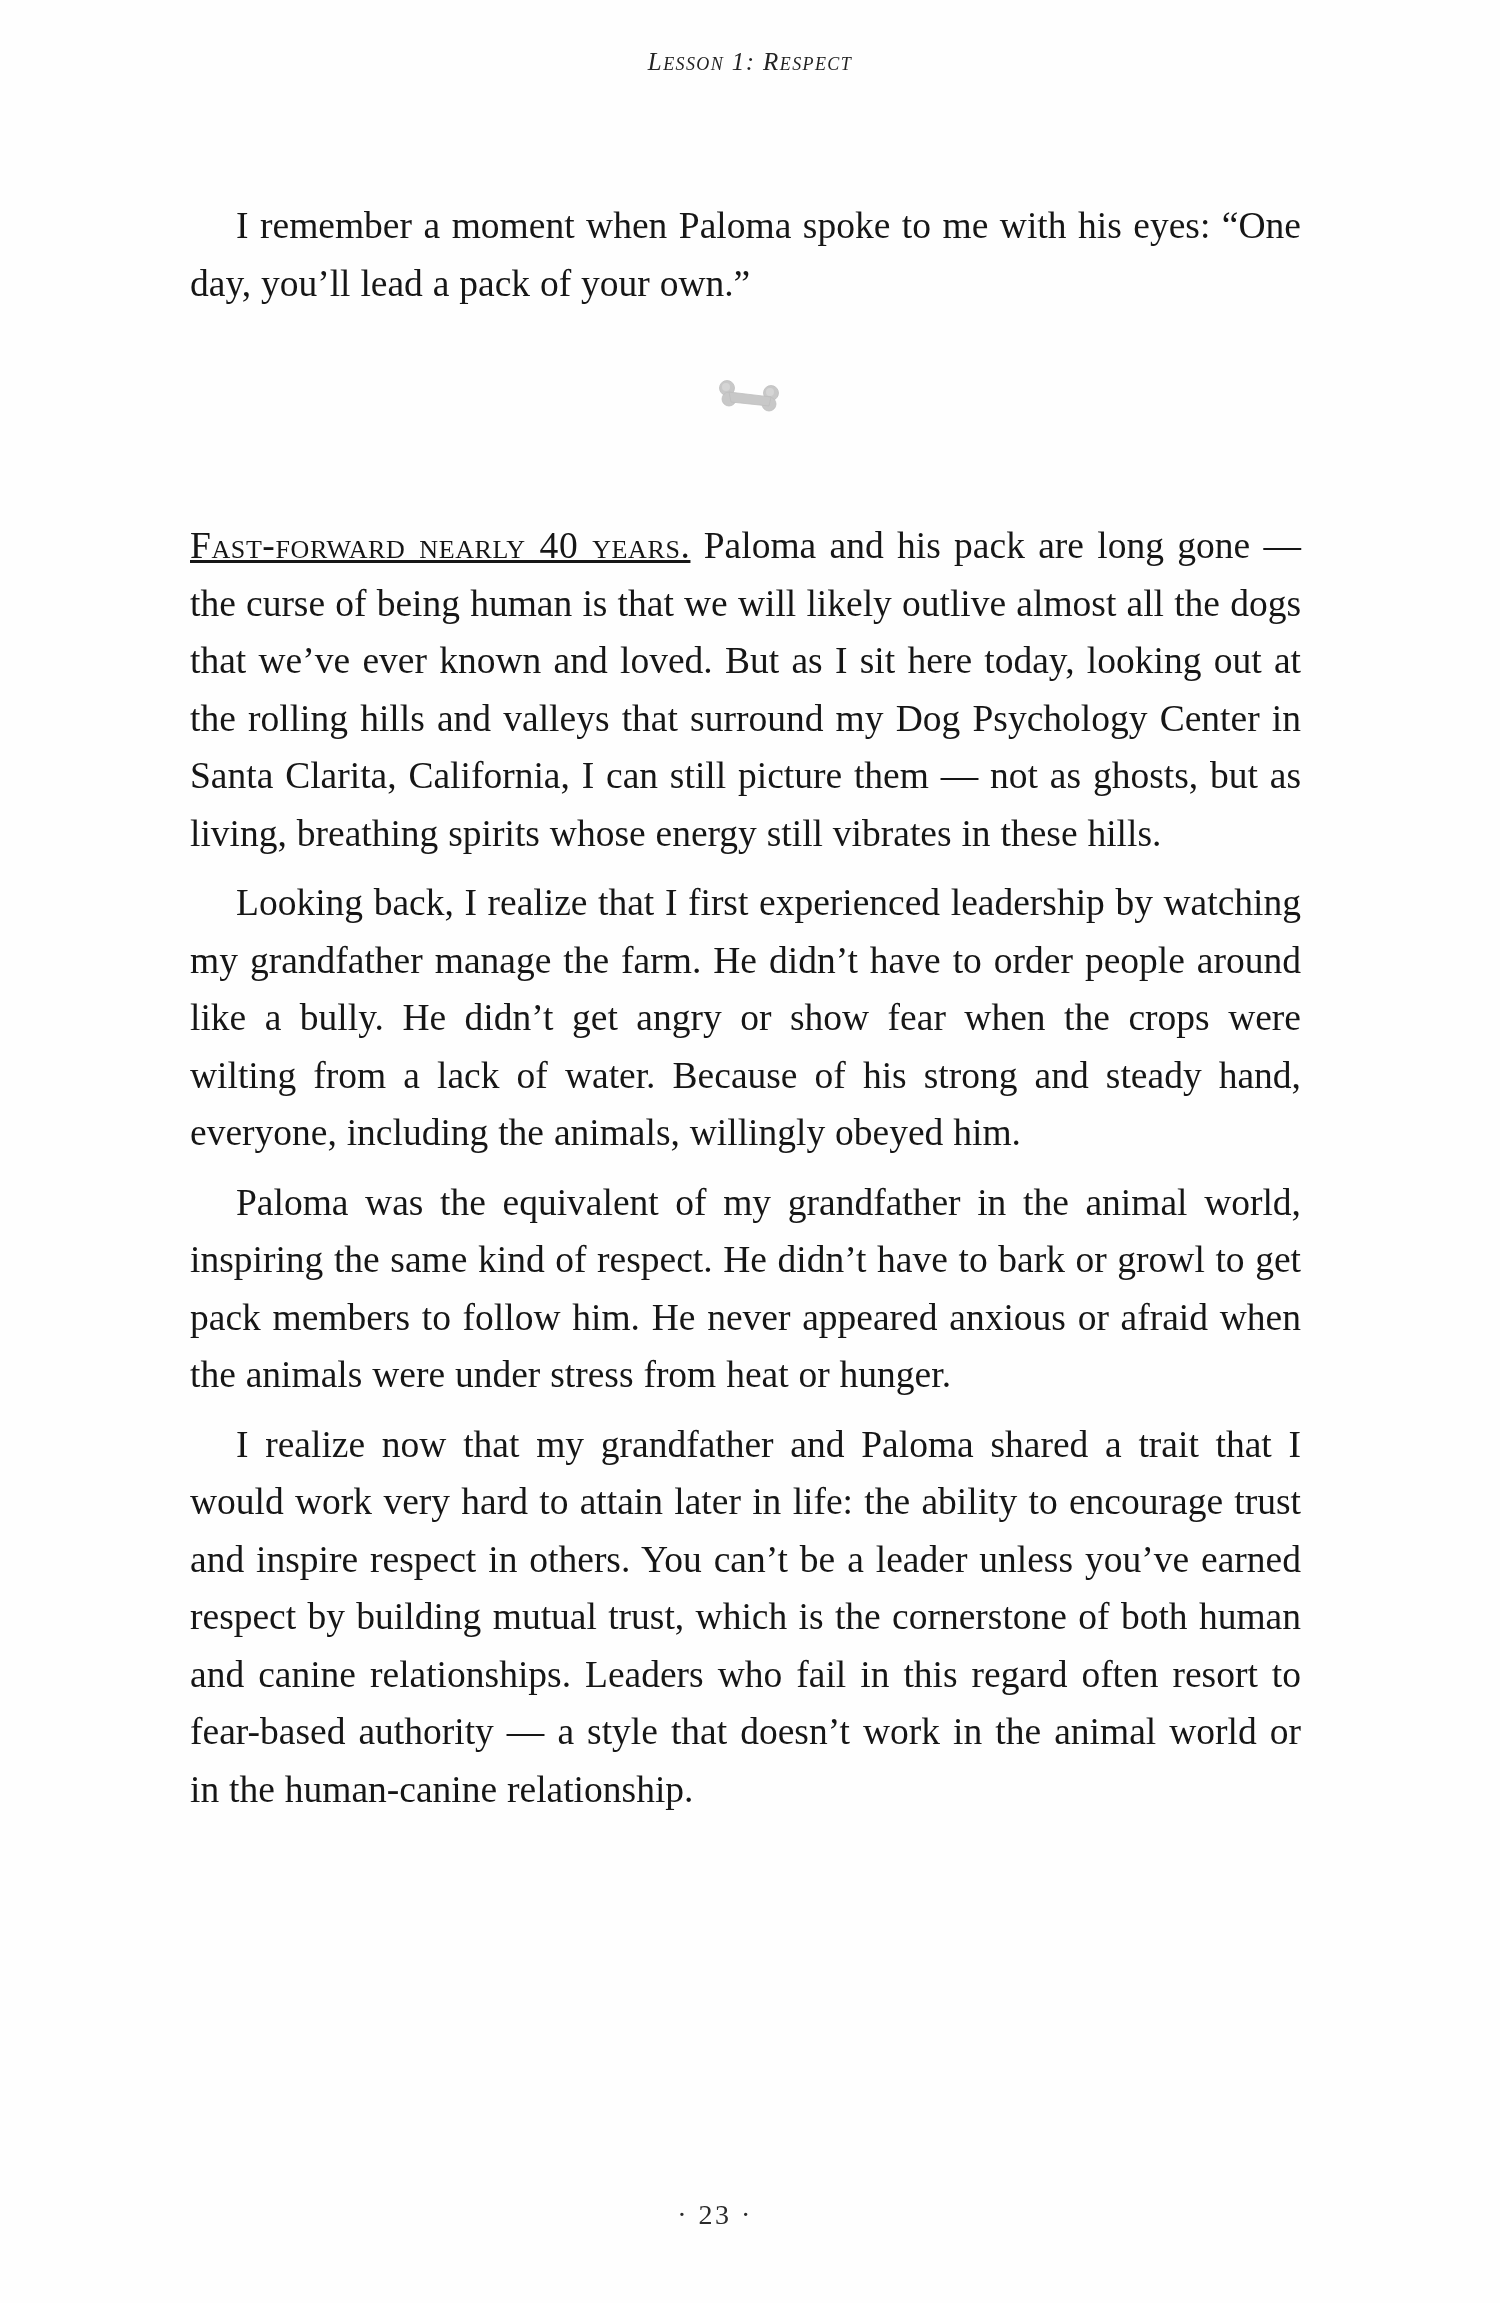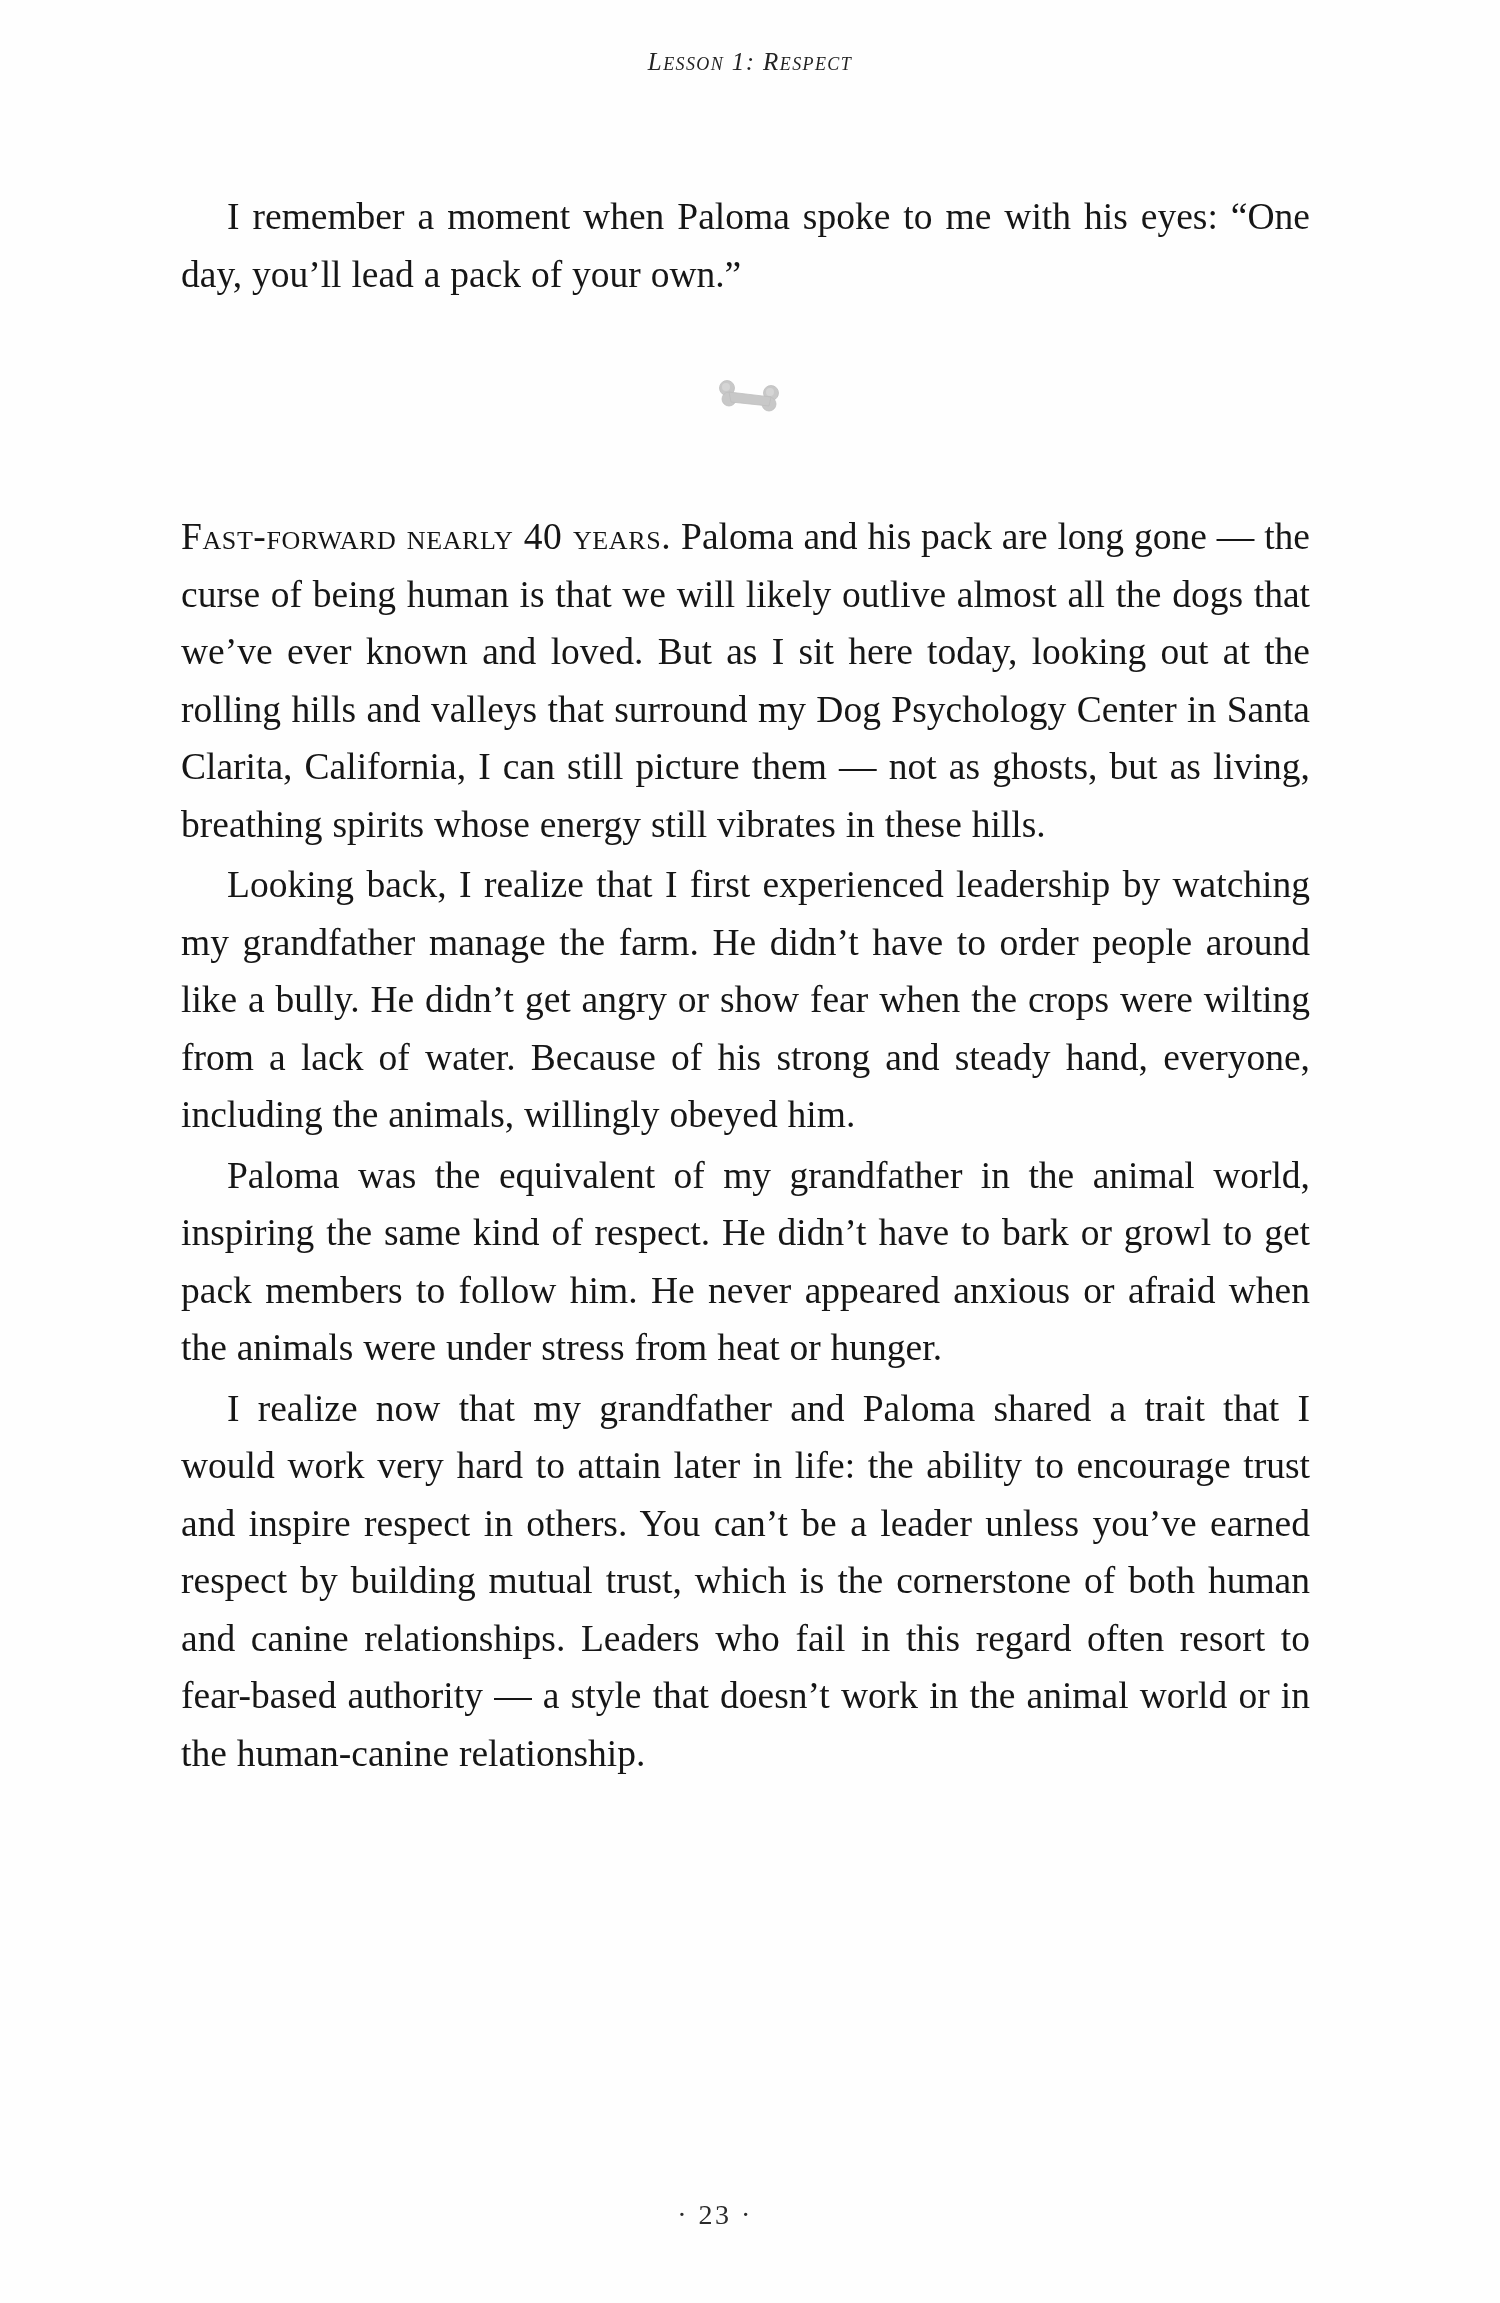--- a/index.html
+++ b/index.html
@@ -41,38 +41,39 @@
 
   
   .column {
     position: absolute;
     top: 185px;
     left: 178px;
     width: 1135px;
   }
 
   p.body {
-    margin: 3px;
+    margin: 12px;
     font-size: 37.5px;
     line-height: 57.5px;
     text-align: justify;
     text-justify: inter-word;
     text-indent: 46px;
     color: #161616;
     word-spacing: 0.5px;
     hyphens: manual;
   }
 
   p.body.no-indent {
     text-indent: 0;
   }
 
   .smallcaps-open {
     font-variant: small-caps;
     letter-spacing: 0.6px;
+    text-decoration: underline;
   }
 
   
   .ornament {
     position: absolute;
     top: 372px;
     left: 0;
     width: 1500px;
     text-align: center;
     height: 72px;

